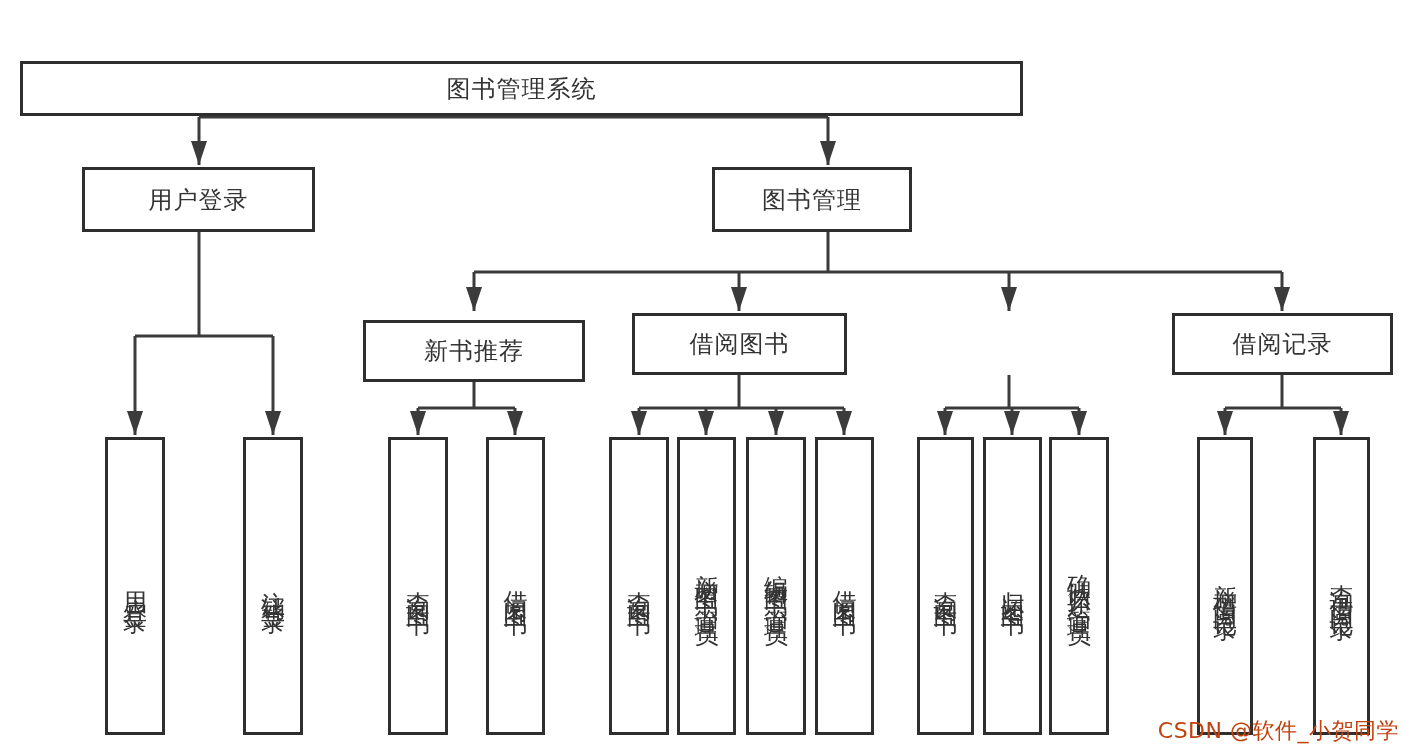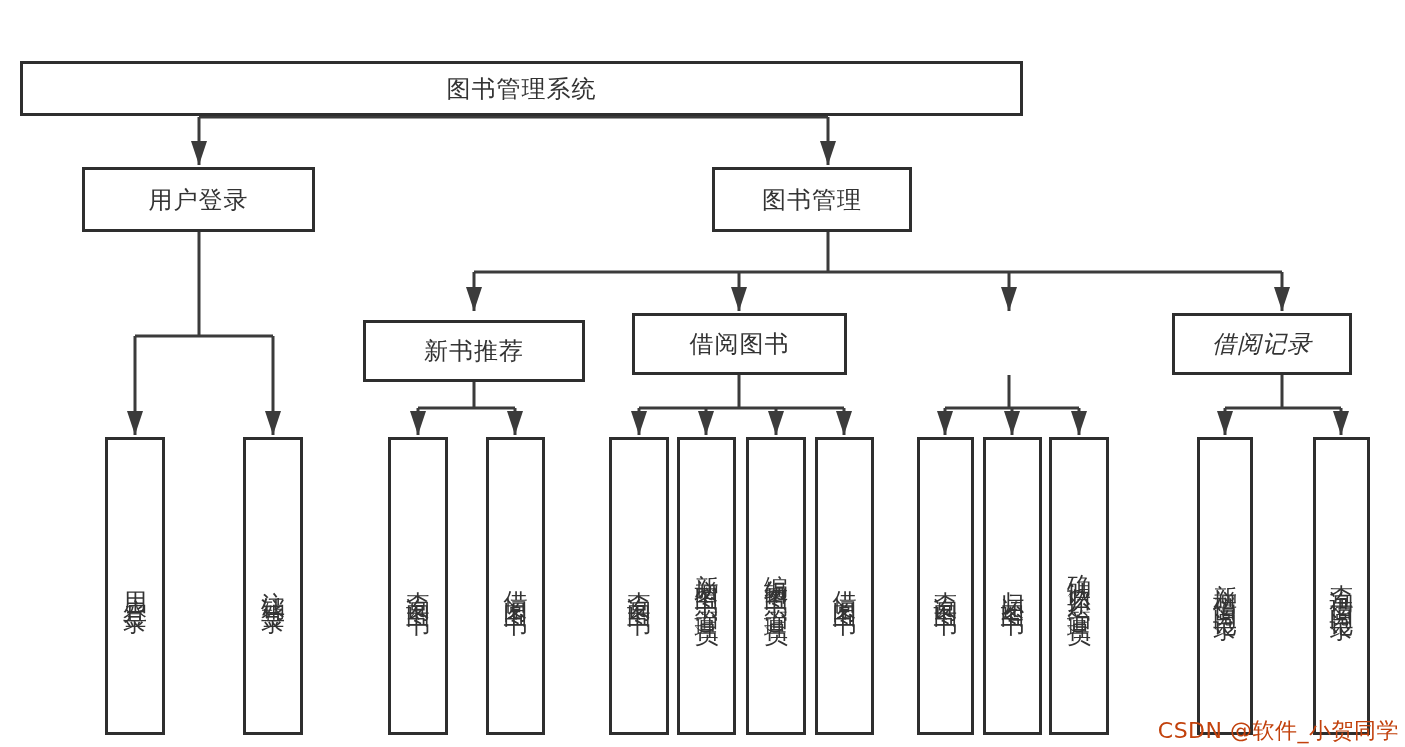--- a/index.html
+++ b/index.html
@@ -98,21 +98,21 @@
     </g>
   </svg>
 
   <div class="box h" style="left:20px; top:13px; width:1003px; height:55px;margin-top:48px;">图书管理系统</div>
 
   <div class="box h" style="left:82px; top:167px; width:233px; height:65px;">用户登录</div>
   <div class="box h" style="left:712px; top:167px; width:200px; height:65px;">图书管理</div>
 
   <div class="box h" style="left:363px; top:313px; width:222px; height:62px;margin-top:7px;">新书推荐</div>
   <div class="box h" style="left:632px; top:313px; width:215px; height:62px;">借阅图书</div>
-  <div class="box h" style="left:1172px; top:313px; width:180px; height:62px;font-style:italic;">借阅记录</div>
+  <div class="box h" style="left:1172px; top:313px; width:221px; height:62px;">借阅记录</div>
 
   <div class="box v" style="left:105px; top:437px; width:60px; height:298px;">用户登录</div>
   <div class="box v" style="left:243px; top:437px; width:60px; height:298px;">注销登录</div>
 
   <div class="box v" style="left:388px; top:437px; width:60px; height:298px;">查询图书</div>
   <div class="box v" style="left:486px; top:437px; width:59px; height:298px;">借阅图书</div>
 
   <div class="box v" style="left:609px; top:437px; width:60px; height:298px;">查询图书</div>
   <div class="box v" style="left:677px; top:437px; width:59px; height:298px;">新增图书（管理员）</div>
   <div class="box v" style="left:746px; top:437px; width:60px; height:298px;">编辑图书（管理员）</div>

